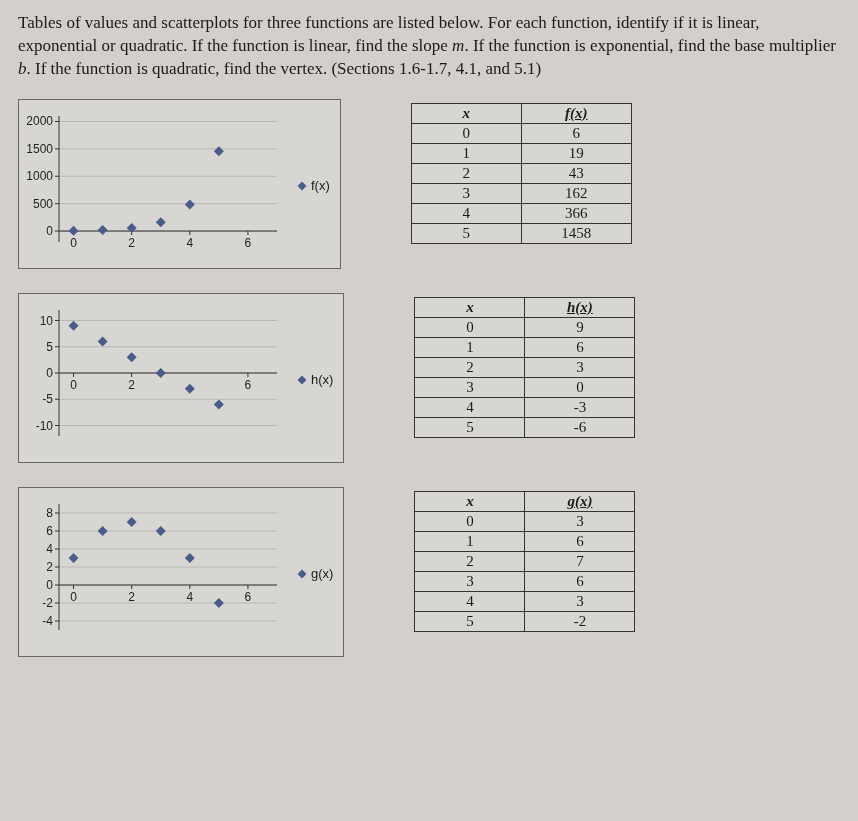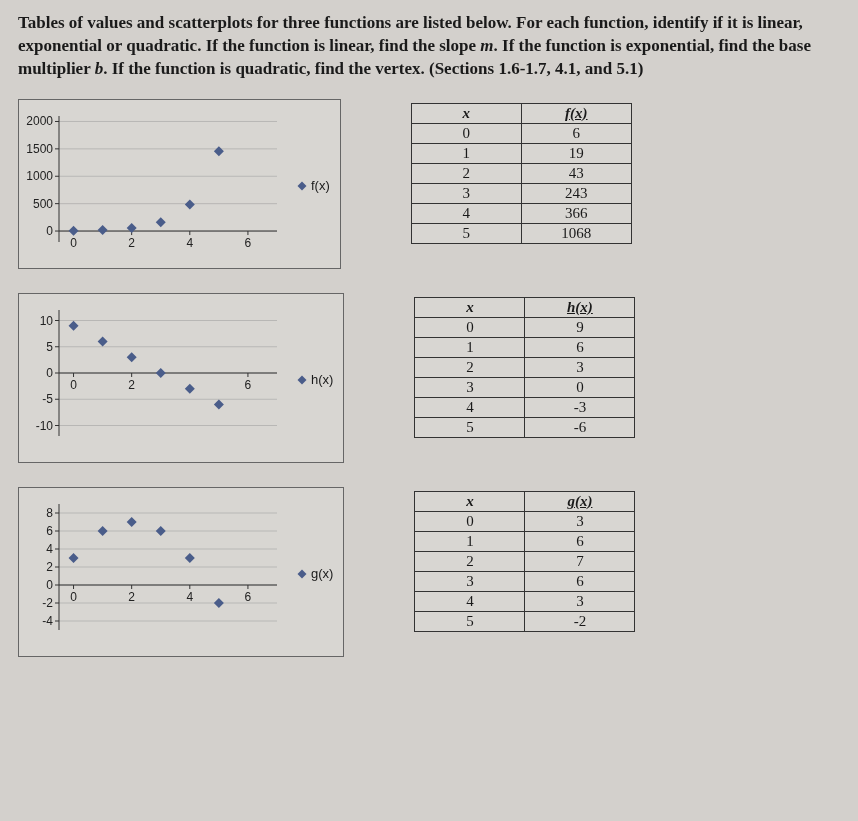--- a/index.html
+++ b/index.html
@@ -8,21 +8,21 @@
     padding: 12px 18px;
     width: 858px;
     font-family: Georgia, 'Times New Roman', serif;
     background: #d3d0cc;
     color: #1a1a1a;
   }
   .instructions {
     font-size: 17px;
     line-height: 1.35;
     margin-bottom: 18px;
-    font-weight: 700;
+    font-weight: 400;
   }
   .instructions i { font-style: italic; }
   .row {
     display: flex;
     align-items: flex-start;
     margin-bottom: 24px;
     gap: 70px;
   }
   .chart-box {
     border: 1px solid #666;
@@ -141,29 +141,29 @@
           <tr>
             <td>1</td>
             <td>19</td>
           </tr>
           <tr>
             <td>2</td>
             <td>43</td>
           </tr>
           <tr>
             <td>3</td>
-            <td>243</td>
+            <td>162</td>
           </tr>
           <tr>
             <td>4</td>
             <td>366</td>
           </tr>
           <tr>
             <td>5</td>
-            <td>1068</td>
+            <td>1458</td>
           </tr>
     </tbody>
       </table>
   </div>
   <div class="row">
     <div class="chart-box">
       <div class="chart-area">
           <svg width="260" height="156">
             <line class="grid" x1="36" y1="123.5" x2="254" y2="123.5"></line>
             <line class="axis-line" x1="32" y1="123.5" x2="36" y2="123.5"></line>

